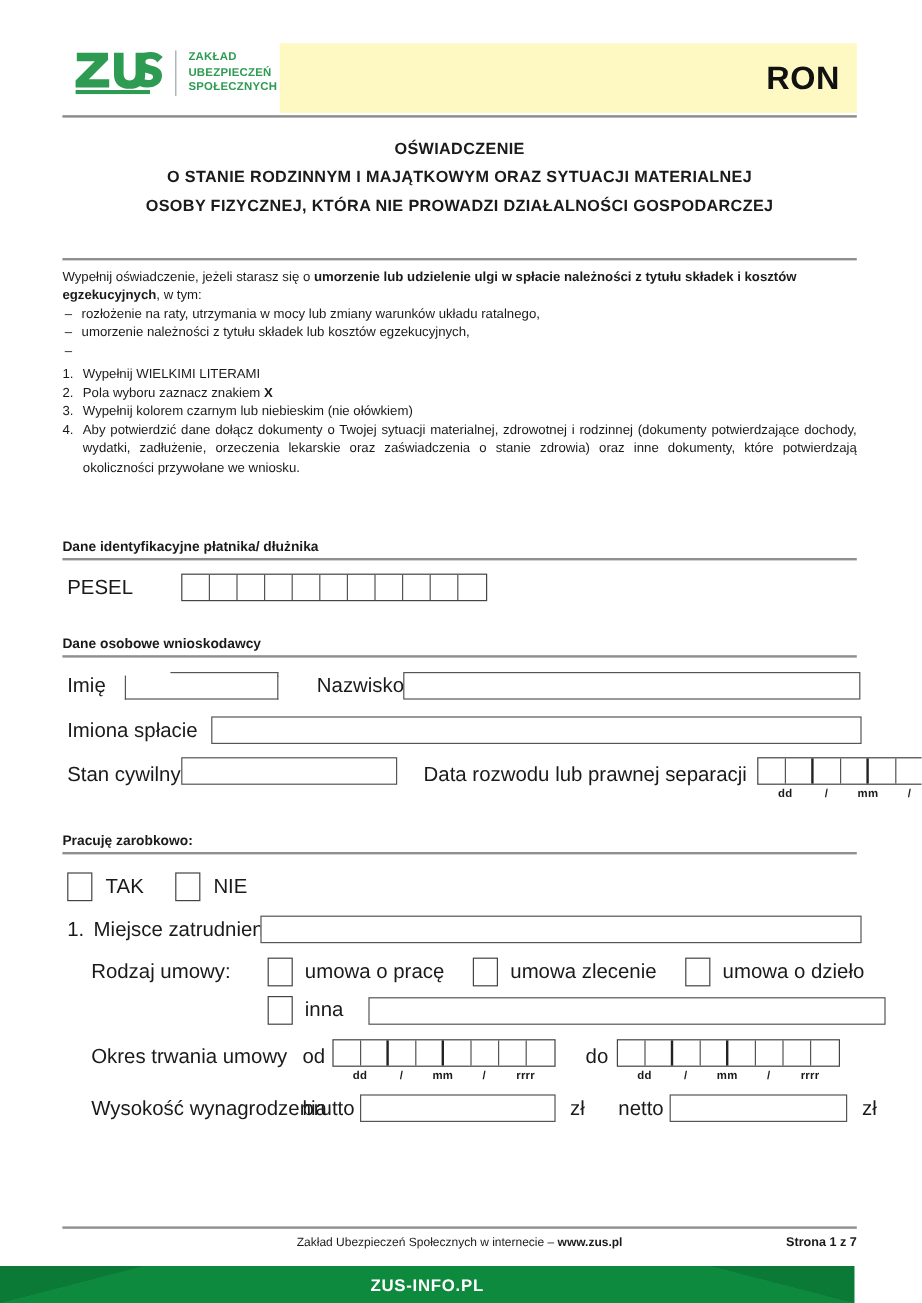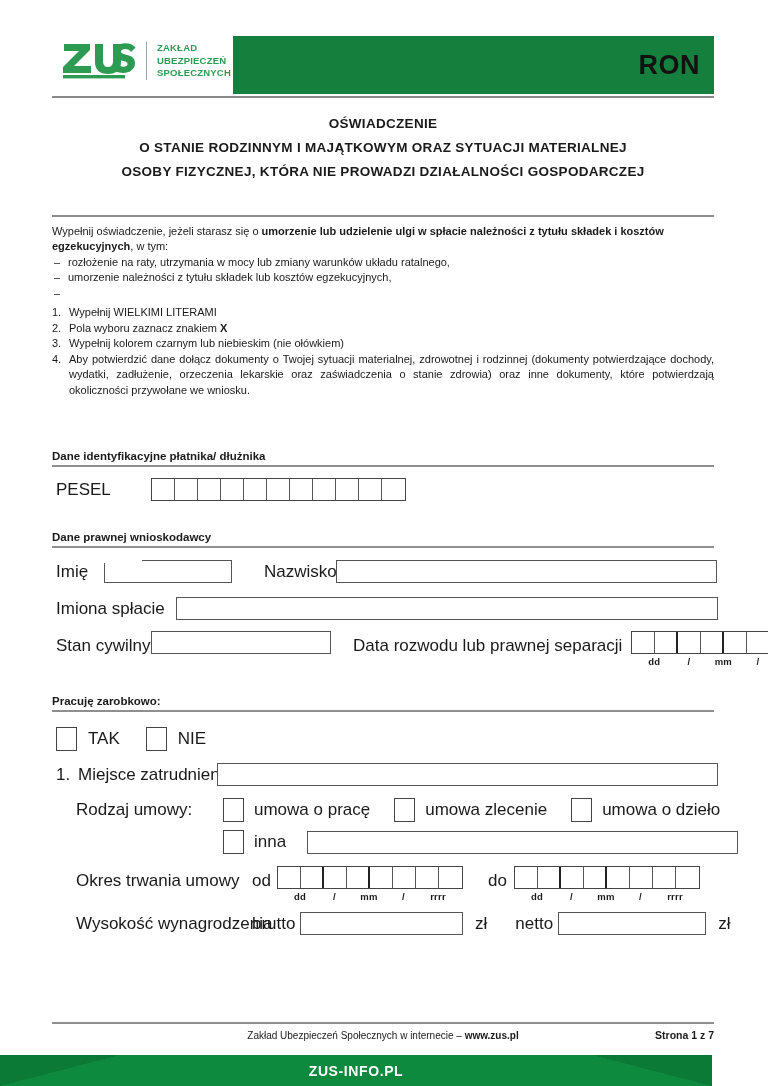--- a/index.html
+++ b/index.html
@@ -34,21 +34,21 @@
     width: 1px; height: 38px; background: #9aa4b0;
     margin: 2px 10px 0 10px;
   }
   .logo-text {
     font-size: 9.5px; line-height: 12.6px; font-weight: bold;
     color: #2e9b52; letter-spacing: .2px; padding-top: 2px;
   }
 
   .ron-badge {
     position: absolute; left: 181px; top: 0; width: 481px; height: 58px;
-    background: #15803d;
+    background: #fef9c3;
     display: flex; align-items: center; justify-content: flex-end;
   }
   .ron-badge span {
     font-size: 27px; font-weight: bold; color: #111; letter-spacing: .5px;
     padding-right: 14px;
   }
   .header-rule {
     position: absolute; left: 0; top: 60px; width: 662px; height: 2px; background: #8a8a8a;
   }
 
@@ -251,21 +251,21 @@
         <div class="cell"></div>
         <div class="cell"></div>
         <div class="cell"></div>
         <div class="cell"></div>
         <div class="cell"></div>
         <div class="cell"></div>
       </div>
     </div>
 
     <div class="sec" style="top:531px;">
-      <div class="sec-head">Dane prawnej wnioskodawcy</div>
+      <div class="sec-head">Dane osobowe wnioskodawcy</div>
       <div class="sec-rule"></div>
     </div>
 
     <div class="row" style="top:560px; left:4px;">
       <span class="lbl" style="width:48px;">Imię</span>
       <div class="offset-box">
         <div class="cap"></div>
         <div class="body"></div>
       </div>
       <span class="lbl" style="width:72px; margin-left:32px;">Nazwisko</span>

